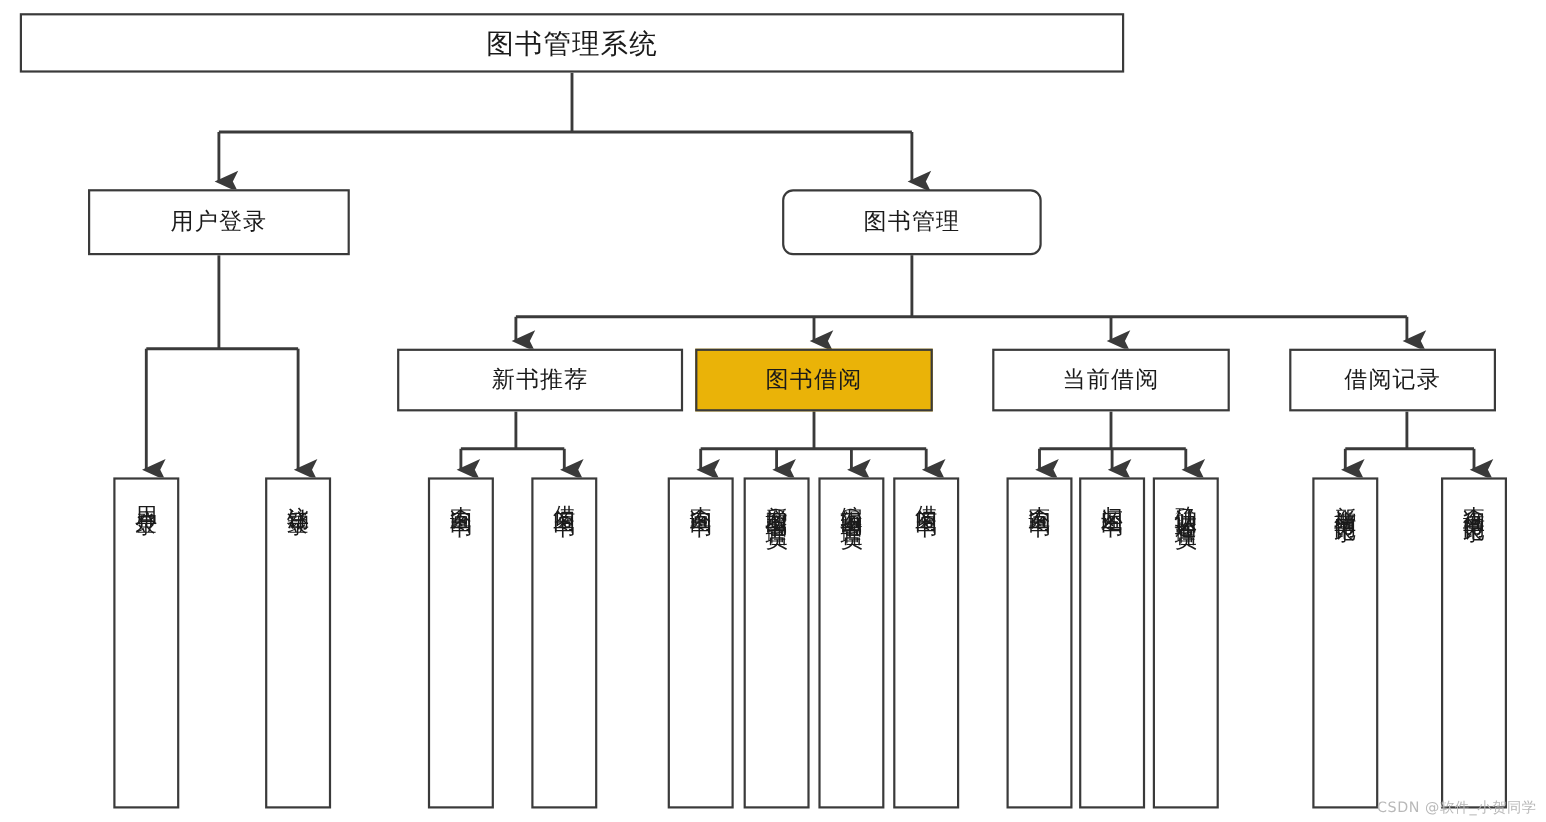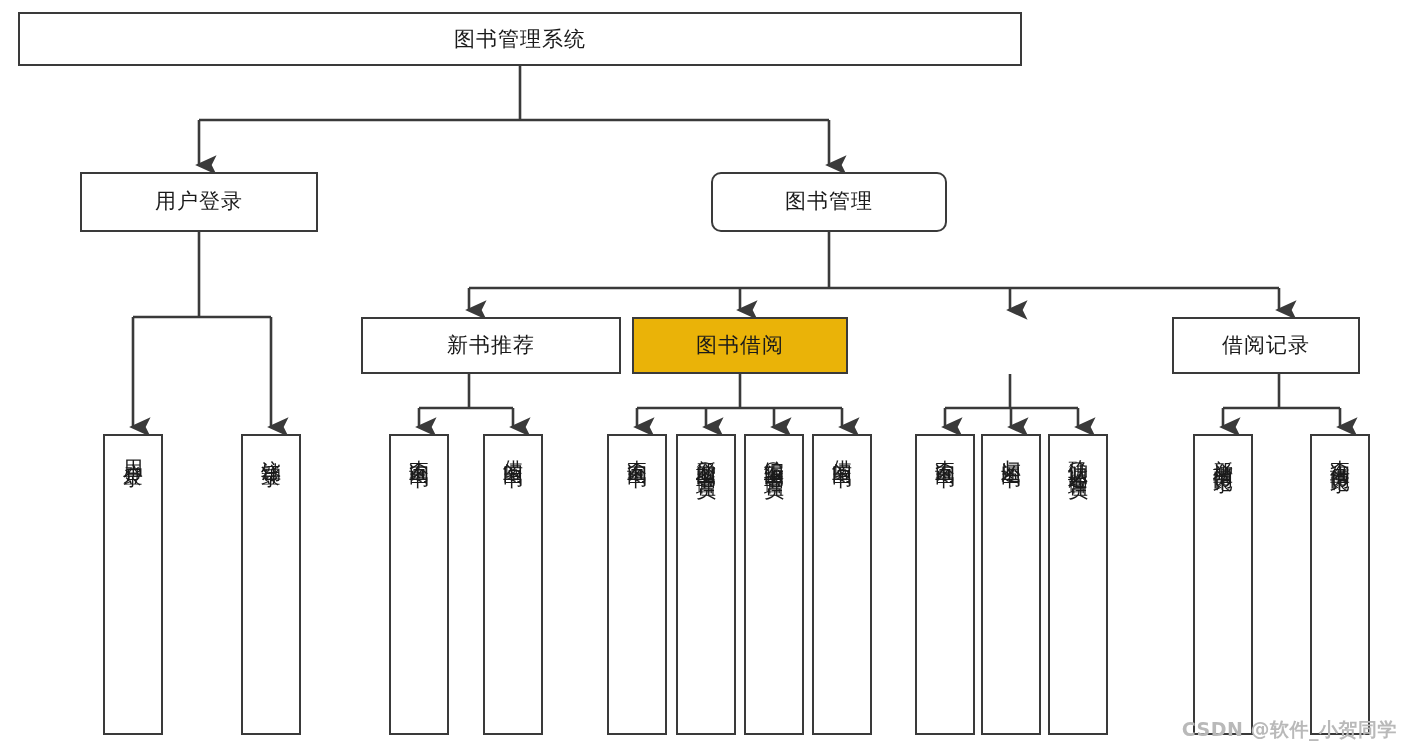--- a/index.html
+++ b/index.html
@@ -35,21 +35,21 @@
     align-items: center;
     justify-content: center;
     color: #1a1a1a;
   }
   .node.h {
     font-size: 21px;
     letter-spacing: 1px;
     line-height: 1.2;
   }
   .node.root {
-    font-size: 21px;
+    font-size: 25px;
     letter-spacing: 1px;
     text-align: right;
   }
   .node.v {
     font-size: 20px;
     align-items: flex-start;
     justify-content: center;
     padding-top: 8px;
   }
   .node.v .vtext {
@@ -57,25 +57,24 @@
     text-orientation: upright;
     letter-spacing: 3px;
     line-height: 1.05;
     white-space: nowrap;
     display: block;
   }
   .watermark {
     position: absolute;
     right: 8px;
     bottom: 4px;
-    font-size: 19px;
+    font-size: 13px;
     color: #b9b9b9;
     letter-spacing: 0.5px;
     white-space: nowrap;
-    font-weight: bold;
   }
 </style>
 </head>
 <body>
 
 <div id="canvas">
 
   <svg id="edges" viewBox="0 0 1405 747" width="1405" height="747" xmlns="http://www.w3.org/2000/svg">
     <defs>
       <marker id="arrow" viewBox="0 0 12 12" refX="6" refY="10" markerWidth="9" markerHeight="11" orient="auto-start-reverse">
@@ -139,20 +138,23 @@
     </div>
 
   <div class="node h" style="left: 361px; top: 317px; width: 260px; height: 57px; border-color: rgb(58, 58, 58); background: rgb(255, 255, 255); color: rgb(26, 26, 26);">
       <span>新书推荐</span>
     </div>
 
   <div class="node h" style="left: 632px; top: 317px; width: 216px; height: 57px; border-color: rgb(58, 58, 58); background: #eab308; color: rgb(26, 26, 26);">
       <span>图书借阅</span>
     </div>
 
+  <div class="node h" style="left: 902px; top: 317px; width: 216px; height: 57px; border-color: rgb(58, 58, 58); background: rgb(255, 255, 255); color: rgb(26, 26, 26);">
+      <span>当前借阅</span>
+    </div>
 
   <div class="node h" style="left: 1172px; top: 317px; width: 188px; height: 57px; border-color: rgb(58, 58, 58); background: rgb(255, 255, 255); color: rgb(26, 26, 26);">
       <span>借阅记录</span>
     </div>
 
   <div class="node v" style="left: 103px; top: 434px; width: 60px; height: 301px; border-color: rgb(58, 58, 58); background: rgb(255, 255, 255); color: rgb(26, 26, 26);">
       <span class="vtext">用户登录</span>
     </div>
 
   <div class="node v" style="left: 241px; top: 434px; width: 60px; height: 301px; border-color: rgb(58, 58, 58); background: rgb(255, 255, 255); color: rgb(26, 26, 26);">

